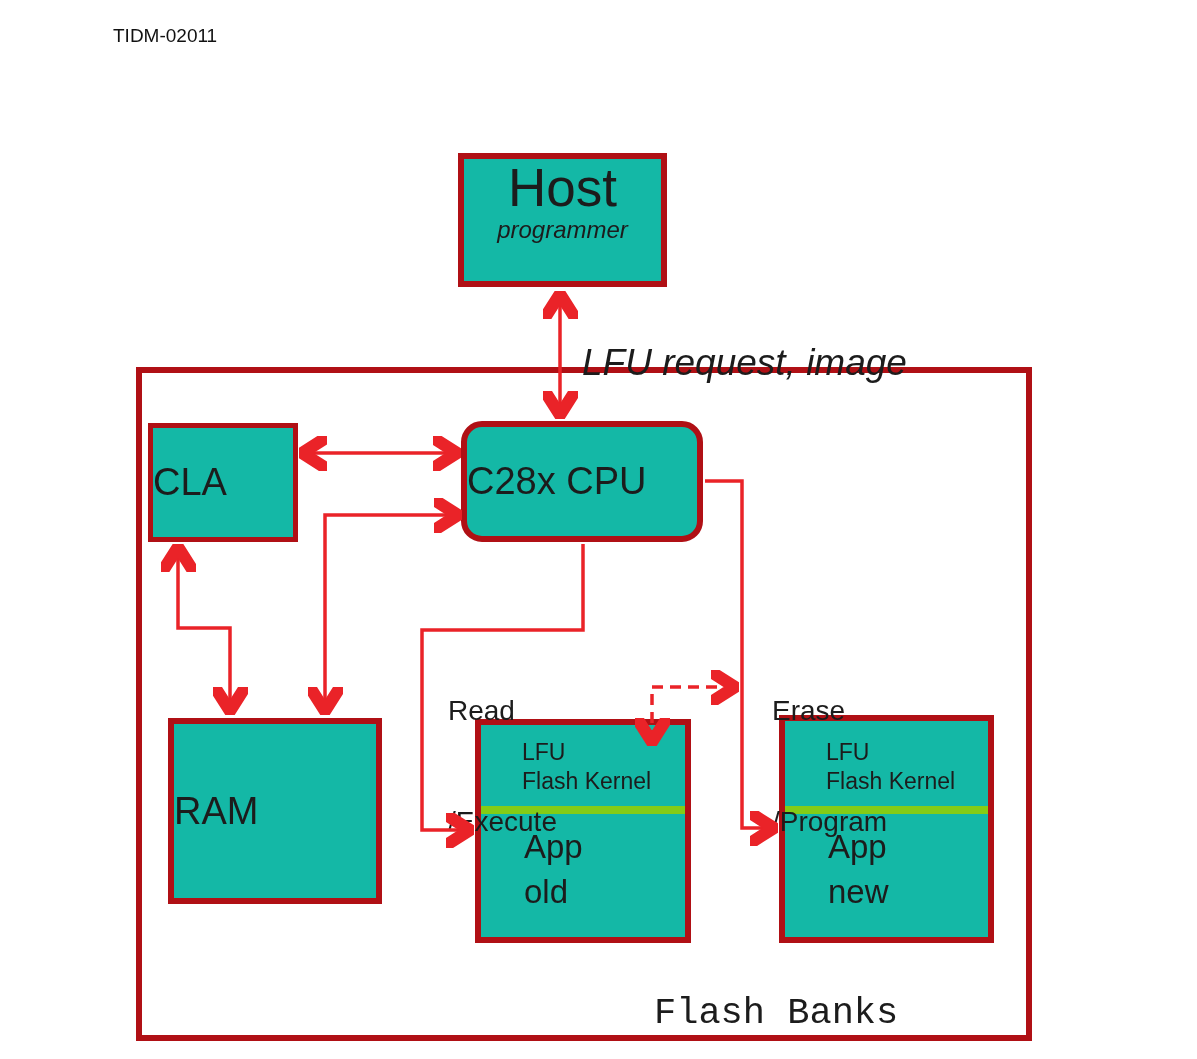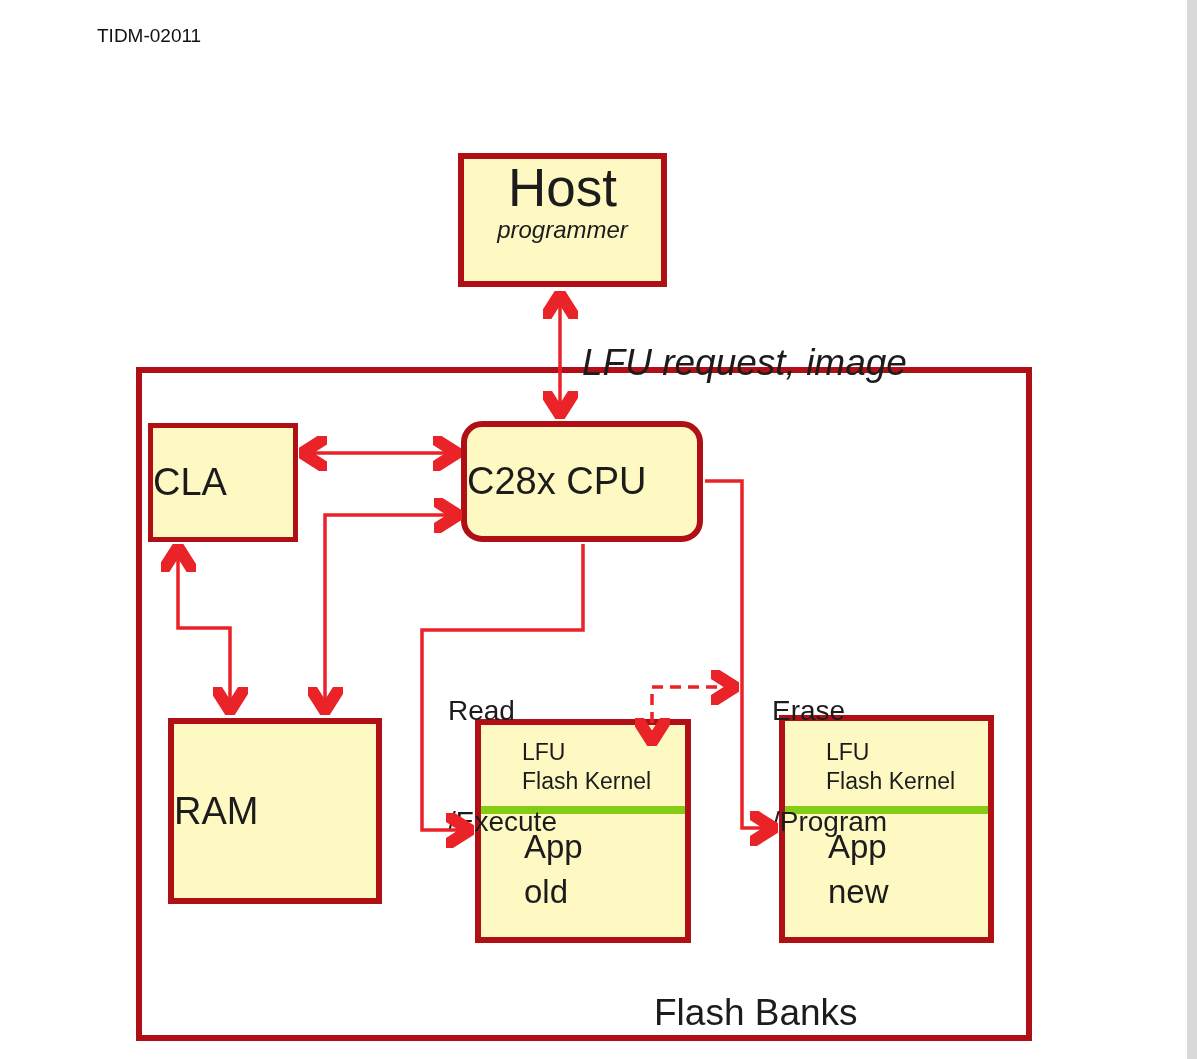--- a/index.html
+++ b/index.html
@@ -1,27 +1,27 @@
 <!DOCTYPE html>
 <html><head>
 <meta charset="utf-8">
 <style>
   html,body{margin:0;padding:0;}
   body{
     width:1197px;height:1059px;position:relative;background:#ffffff;
     font-family:"Liberation Sans","DejaVu Sans",sans-serif;
     color:#1c1c1c;overflow:hidden;
   }
-  .abs{position:absolute;}
+  .abs{position:absolute;margin-left:16px;}
   
   #doc-id{left:97px;top:25px;font-size:19px;color:#111;}
   #edge-strip{left:1187px;top:0;width:10px;height:1059px;background:#d9d9d9;}
 
   
-  .dbox{position:absolute;border:6px solid #b01015;background:#fef9c3;box-sizing:border-box;}
+  .dbox{position:absolute;border:6px solid #b01015;background:#14b8a6;box-sizing:border-box;}
   #host-box{left:458px;top:153px;width:209px;height:134px;text-align:center;}
   #host-title{font-size:53px;line-height:56px;margin-top:1px;}
   .host-sub{font-size:24px;line-height:27px;font-style:italic;}
 
   #outer-box{left:136px;top:367px;width:896px;height:674px;background:transparent;}
 
   .core{display:flex;align-items:center;justify-content:flex-start;font-size:38px;}
   #cla-box{left:148px;top:423px;width:150px;height:119px;border-width:5px;}
   #cpu-box{left:461px;top:421px;width:242px;height:121px;border-radius:21px;}
   #ram-box{left:168px;top:718px;width:214px;height:186px;}
@@ -31,21 +31,21 @@
   .bank-kernel{box-sizing:border-box;padding:13px 0 0 41px;font-size:23px;line-height:29px;}
   #bank-old .bank-kernel{height:81px;}
   #bank-new .bank-kernel{height:85px;padding-top:17px;}
   .bank-app{border-top:8px solid #84cc16;padding:10px 0 0 43px;font-size:33px;line-height:45px;}
 
   
   .lbl{position:absolute;white-space:pre;margin-top:28px;}
   #lbl-lfu-request{left:582px;top:313px;font-size:37px;line-height:44px;font-style:italic;}
   #lbl-read{left:448px;top:590px;font-size:28px;line-height:37px;}
   #lbl-erase{left:772px;top:590px;font-size:28px;line-height:37px;}
-  #lbl-flash-banks{left:654px;top:963px;font-size:37px;line-height:44px;}
+  #lbl-flash-banks{left:654px;top:963px;font-size:37px;line-height:44px;font-family:Liberation Mono, monospace;}
 
   #arrow-layer{position:absolute;left:0;top:0;width:1197px;height:1059px;pointer-events:none;}
   #arrow-layer path{fill:none;stroke:#ea2328;stroke-width:3.5;}
 </style>
 </head>
 <body>
 
 <div class="abs" id="doc-id">TIDM-02011</div>
 <div class="abs" id="edge-strip"></div>
 

